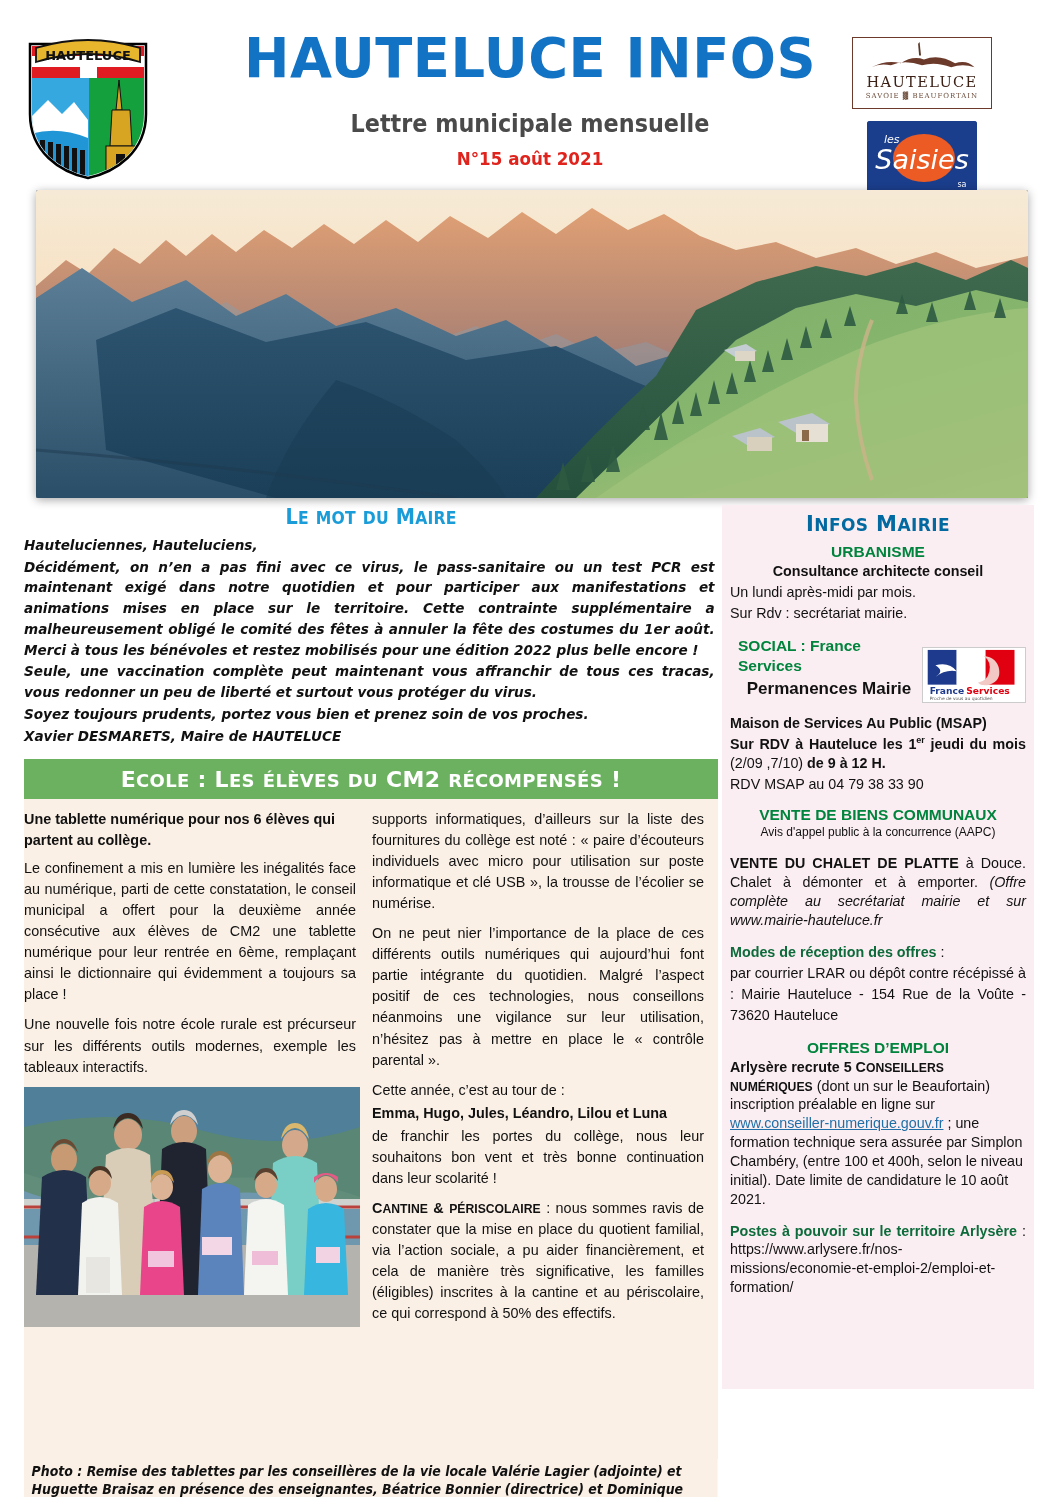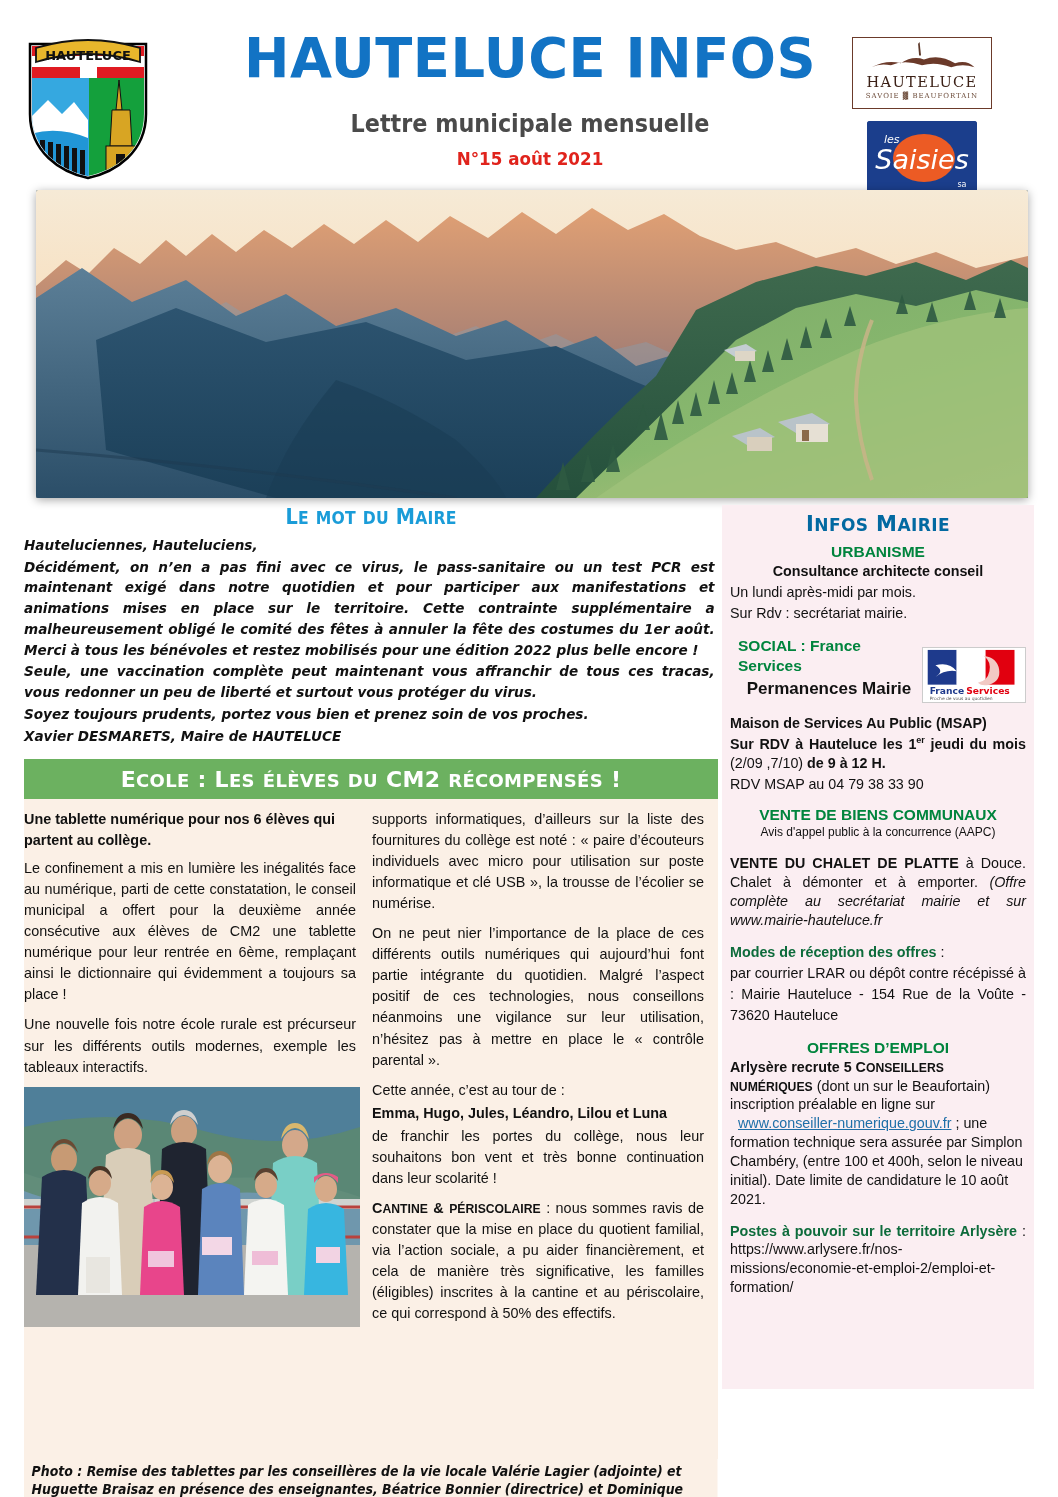--- a/index.html
+++ b/index.html
@@ -212,21 +212,21 @@
   .rc p.i { font-style: italic; }
   .rc .gap { height: 11px; }
   .fs-row { display: flex; align-items: flex-end; gap: 2px; margin-left: 8px; }
   .fs-text { flex: 1; }
   .fs-logo {
     width: 104px; height: 56px; flex: 0 0 104px;
     border: 1px solid #ccc; background:#fff;
     position: relative; overflow:hidden;
     margin-top: -2px;
   }
-  .link { color: #1f6fa8; text-decoration: underline; margin-left: 8px; }
+  .link { color: #1f6fa8; text-decoration: underline; }
   .grn { color: #0d6b3b; font-weight: bold; }
   .sup { font-size: 9px; vertical-align: super; }
 </style>
 </head>
 <body>
 
 <div class="header">
 
   <div class="crest">
     <svg viewBox="0 0 140 158">

